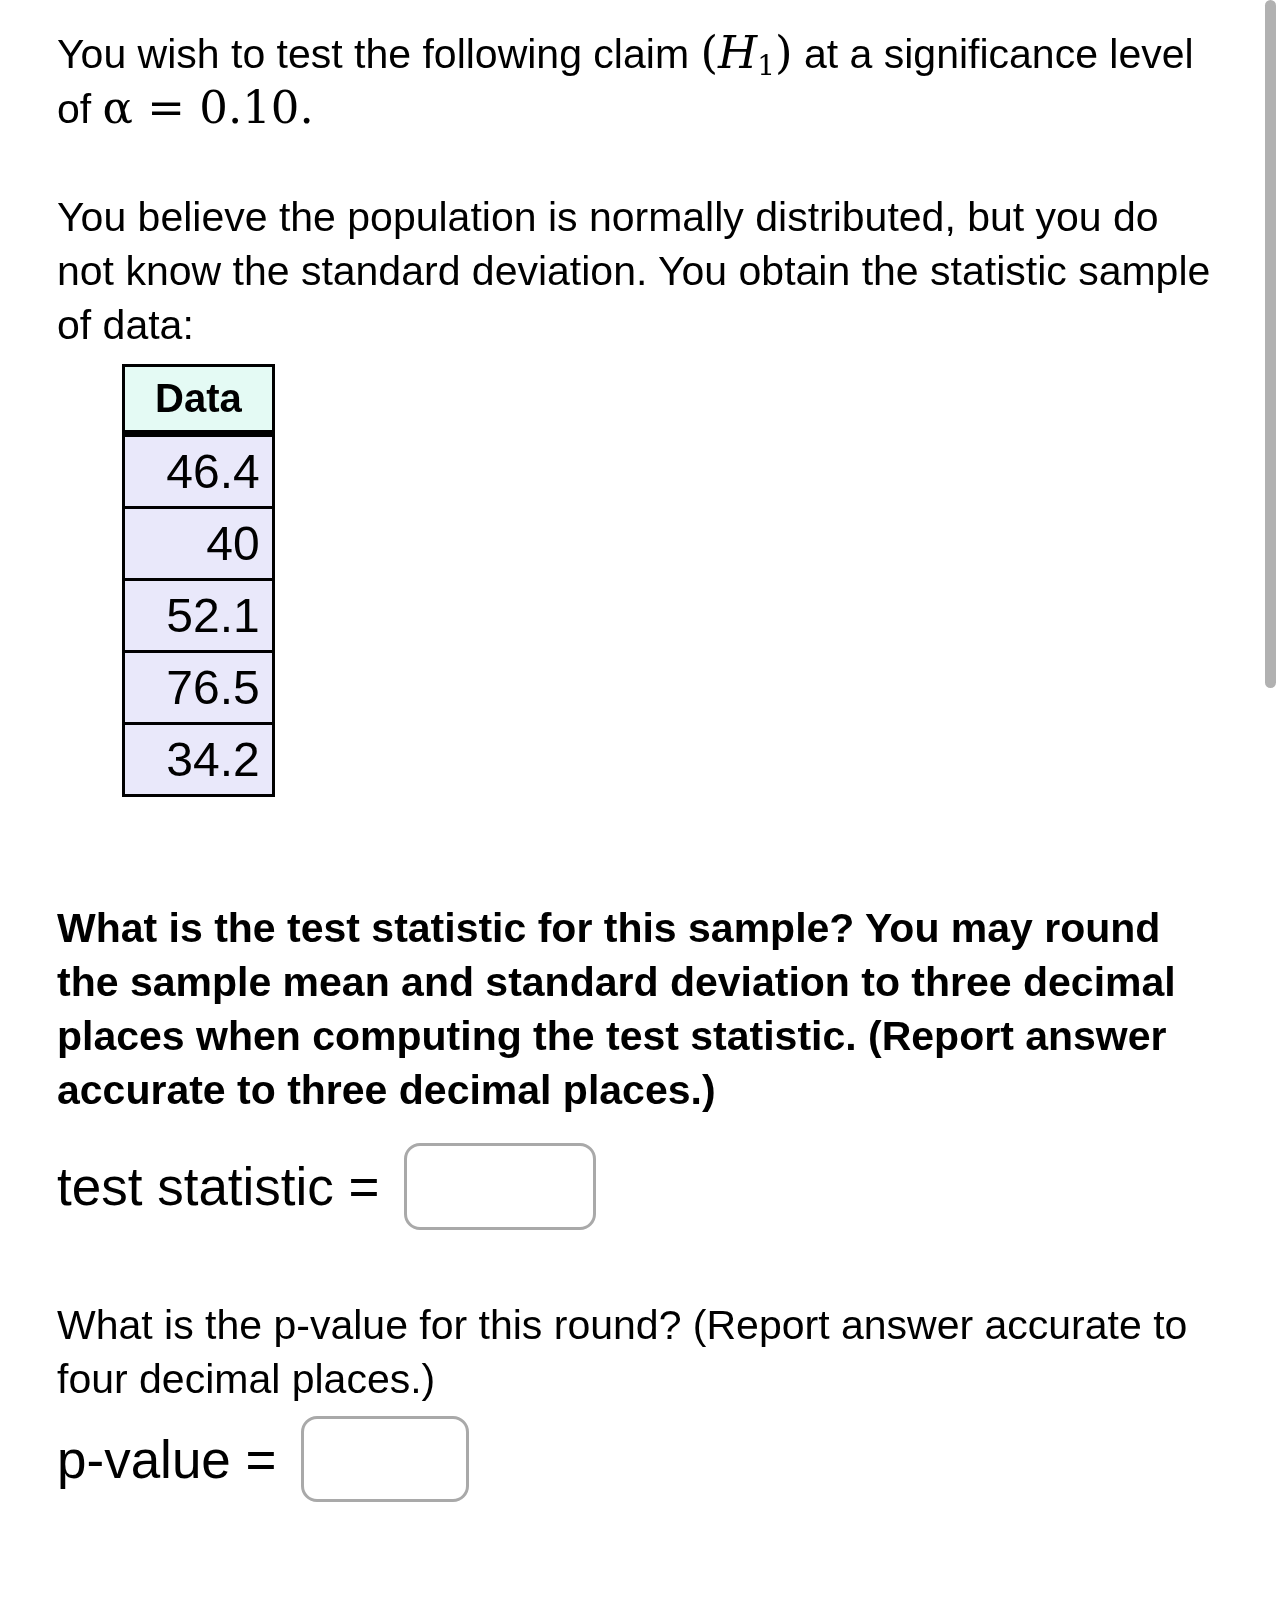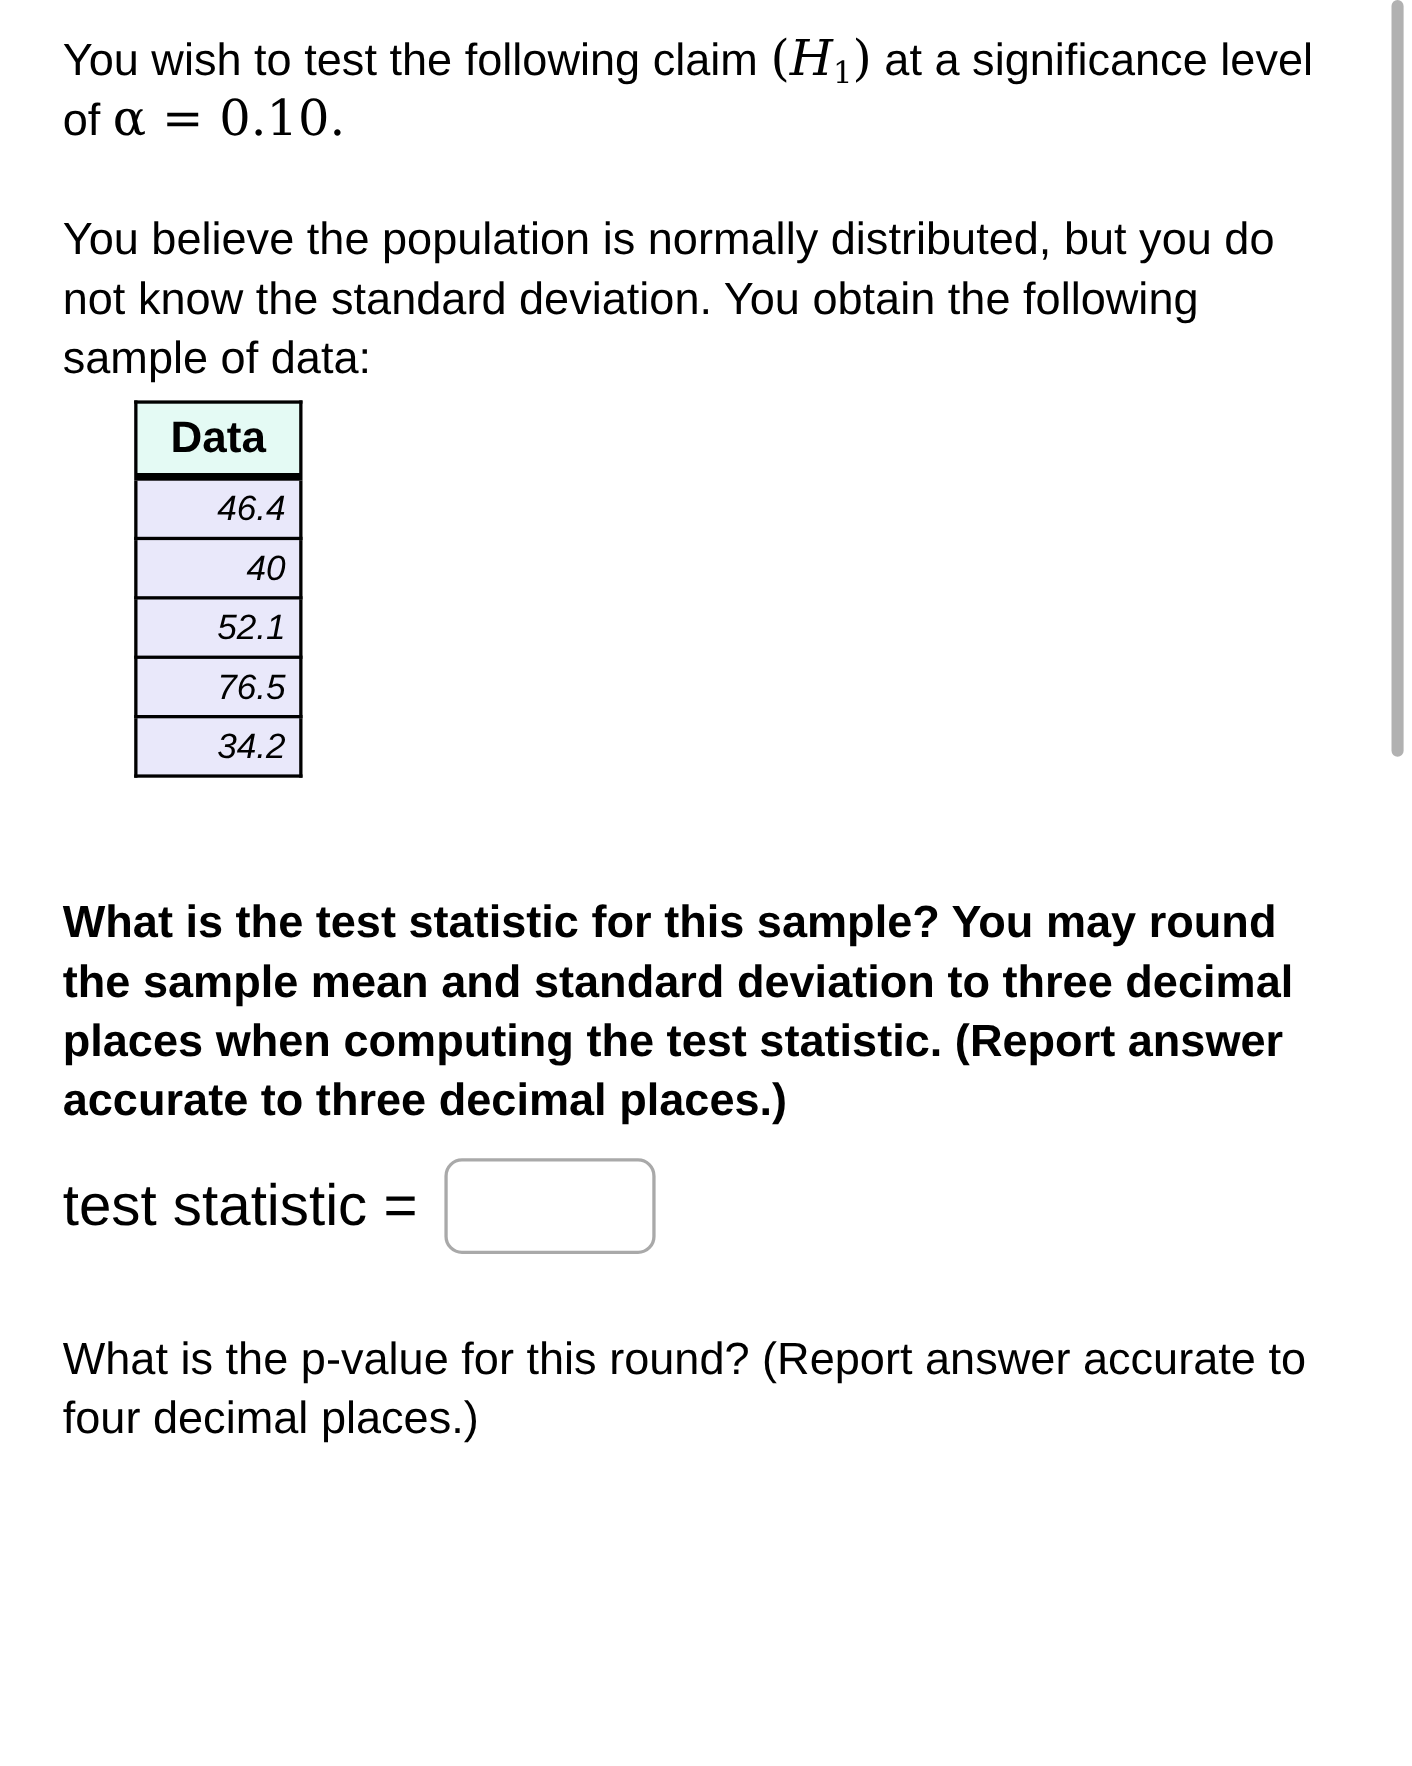--- a/index.html
+++ b/index.html
@@ -59,24 +59,23 @@
     border-bottom: 7px solid #000000;
     font-size: 40px;
     font-weight: bold;
     text-align: center;
     padding: 9px 30px;
     min-width: 86px;
   }
   .data-table td {
     background: #e9e8fa;
     border: 3px solid #000000;
-    font-size: 32px;
+    font-size: 48px;
     text-align: right;
     padding: 7px 12px 7px 36px;
-    font-style: italic;
   }
   .q1-prompt { margin-top: 104px; font-weight: bold; }
   .q2-prompt { margin-top: 68px; }
   .answer-row {
     display: flex;
     align-items: center;
     margin-top: 26px;
   }
   .answer-row.q2 { margin-top: 10px; }
   .answer-label {
@@ -109,21 +108,21 @@
 </head>
 <body>
 
 <div class="content">
 
   <p class="para"><span>You wish to test the following claim </span><span class="math"><span>(</span><span class="mi">H</span><sub class="msub">1</sub><span>)</span></span><span> at a significance level of </span><span class="math">α = 0.10.</span></p>
 
   <div class="hypotheses">
   </div>
 
-  <p class="para description">You believe the population is normally distributed, but you do not know the standard deviation. You obtain the following sample of data:</p>
+  <p class="para description">You believe the population is normally distributed, but you do not know the standard deviation. You obtain the statistic sample of data:</p>
 
   <table class="data-table">
     <thead>
       <tr>
         <th>Data</th>
       </tr>
     </thead>
     <tbody>
       <tr>
           <td>46.4</td>
@@ -145,16 +144,20 @@
 
   <p class="para q1-prompt">What is the test statistic for this sample? You may round the sample mean and standard deviation to three decimal places when computing the test statistic. (Report answer accurate to three decimal places.)</p>
 
   <div class="answer-row">
     <span class="answer-label">test statistic =</span>
     <input type="text" class="answer-box box-q1" value="" style="">
   </div>
 
   <p class="para q2-prompt">What is the p-value for this round? (Report answer accurate to four decimal places.)</p>
 
+  <div class="answer-row q2">
+    <span class="answer-label">p-value =</span>
+    <input type="text" class="answer-box box-q2" value="" style="">
+  </div>
 
 </div>
 
 <div class="scrollbar-thumb"></div>
 
 </body></html>

